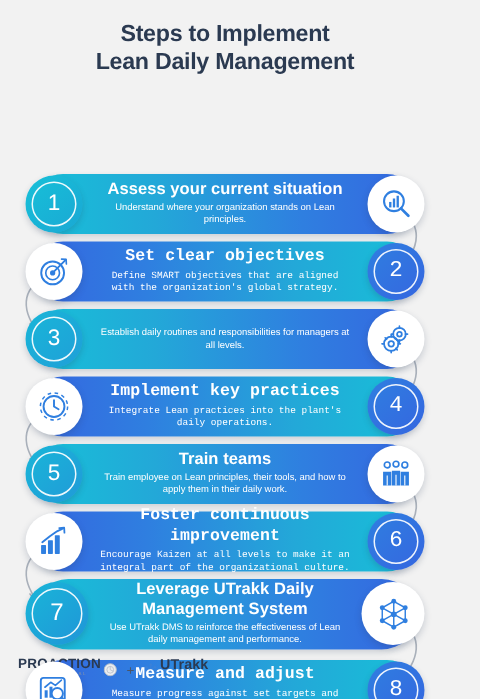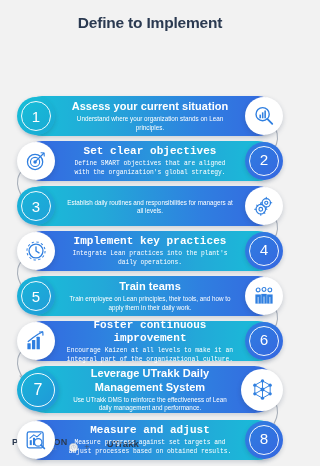--- a/index.html
+++ b/index.html
@@ -120,21 +120,22 @@
   .plus { font-size:9px; color:#4a5568; font-weight:400; }
   .logo-utrakk { display:flex; align-items:flex-start; gap:2px; }
   .ut-text { font-size:9.5px; font-weight:bold; color:#2b3a51; letter-spacing:0.1px; }
 </style>
 </head>
 <body>
 
 <div id="infographic">
 
   <div class="title">
-    <span class="title-line">Define to Implement</span>
+    <span class="title-line">Steps to Implement</span>
+    <span class="title-line">Lean Daily Management</span>
   </div>
 
   <div class="steps">
 
     <div class="arrow" style="top:86px; left:258px;">
       <svg width="32" height="46" viewBox="0 0 32 46" fill="none">
         <path d="M3 2 C22 6, 24 22, 12 38" stroke="#a9b0ba" stroke-width="1.1" fill="none" stroke-linecap="round"></path>
         <path d="M7 31 L12 39 L17 33" stroke="#a9b0ba" stroke-width="1.1" fill="none" stroke-linecap="round" stroke-linejoin="round"></path>
       </svg>
     </div>

